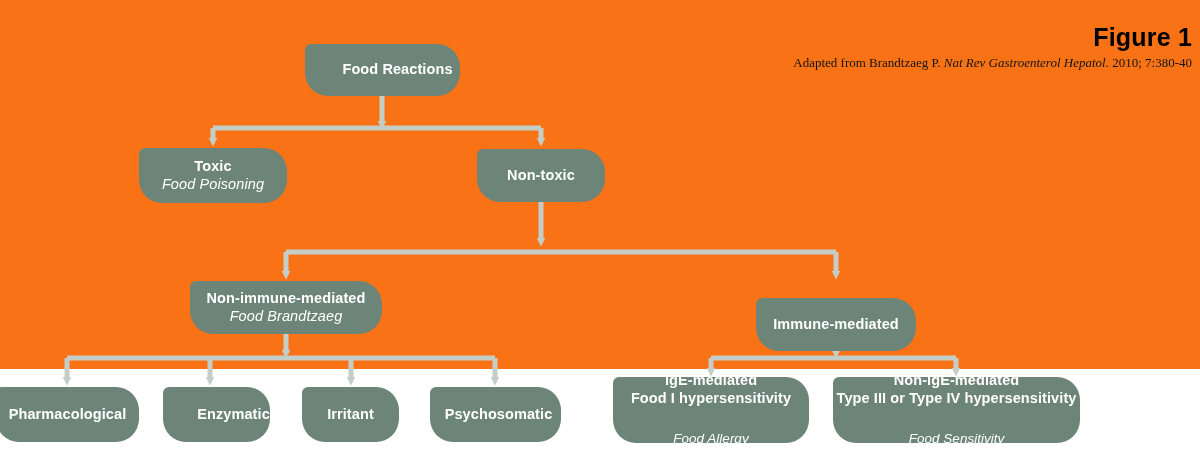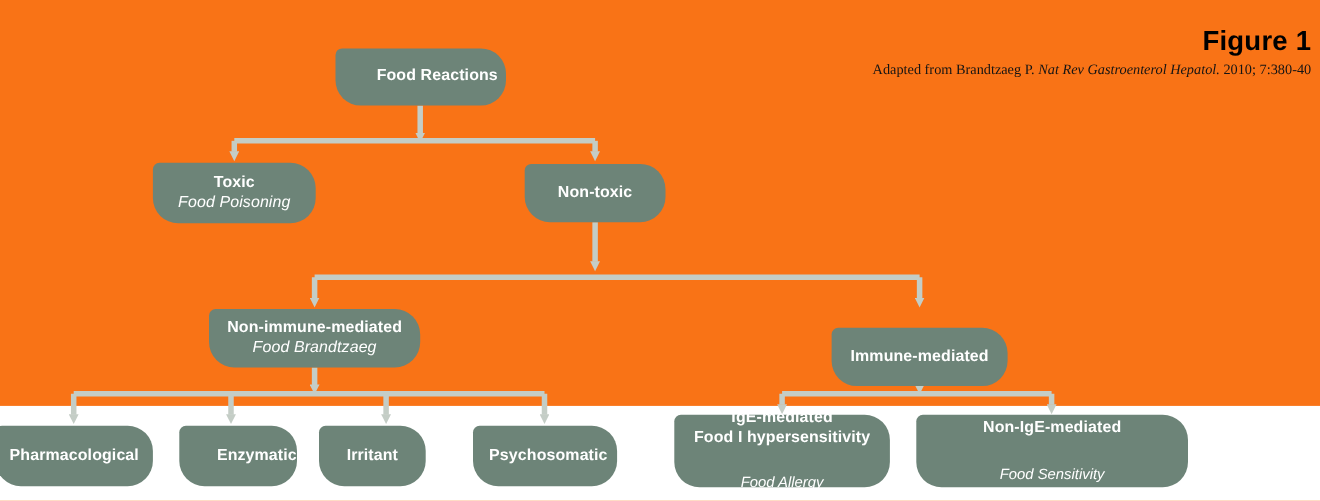--- a/index.html
+++ b/index.html
@@ -93,21 +93,21 @@
   }
 
   
   #node-food-reactions   { left: 305px; top: 44px;  width: 155px; height: 52px; padding-left: 40px;  }
   #node-toxic            { left: 139px; top: 148px; width: 148px; height: 55px;  }
   #node-nontoxic         { left: 477px; top: 149px; width: 128px; height: 53px;  }
   #node-nonimmune        { left: 190px; top: 281px; width: 192px; height: 53px;  }
   #node-immune           { left: 756px; top: 298px; width: 160px; height: 53px;  }
   #node-pharmacological  { left: -4px;  top: 387px; width: 143px; height: 55px;  }
   #node-enzymatic        { left: 163px; top: 387px; width: 107px; height: 55px; padding-left: 44px;  }
-  #node-irritant         { left: 290px; top: 387px; width: 97px;  height: 55px; text-align: center;  }
+  #node-irritant         { left: 302px; top: 387px; width: 97px;  height: 55px; text-align: center;  }
   #node-psychosomatic    { left: 430px; top: 387px; width: 131px; height: 55px; padding-left: 16px;  }
   #node-ige              { left: 613px; top: 377px; width: 196px; height: 66px;  }
   #node-nonige           { left: 833px; top: 377px; width: 247px; height: 66px;  }
 </style>
 </head>
 <body>
 
 <div id="figure-root">
 
   <div class="figure-heading">
@@ -203,16 +203,17 @@
   </div>
 
   <div class="node" id="node-ige">
     <span class="ln bold">IgE-mediated</span>
     <span class="ln bold">Food I hypersensitivity</span>
     <span class="ln small-ital">Food Allergy</span>
   </div>
 
   <div class="node" id="node-nonige">
     <span class="ln bold">Non-IgE-mediated</span>
+    <span class="ln bold">Type III or Type IV hypersensitivity</span>
     <span class="ln small-ital">Food Sensitivity</span>
   </div>
 
 </div>
 
 </body></html>

